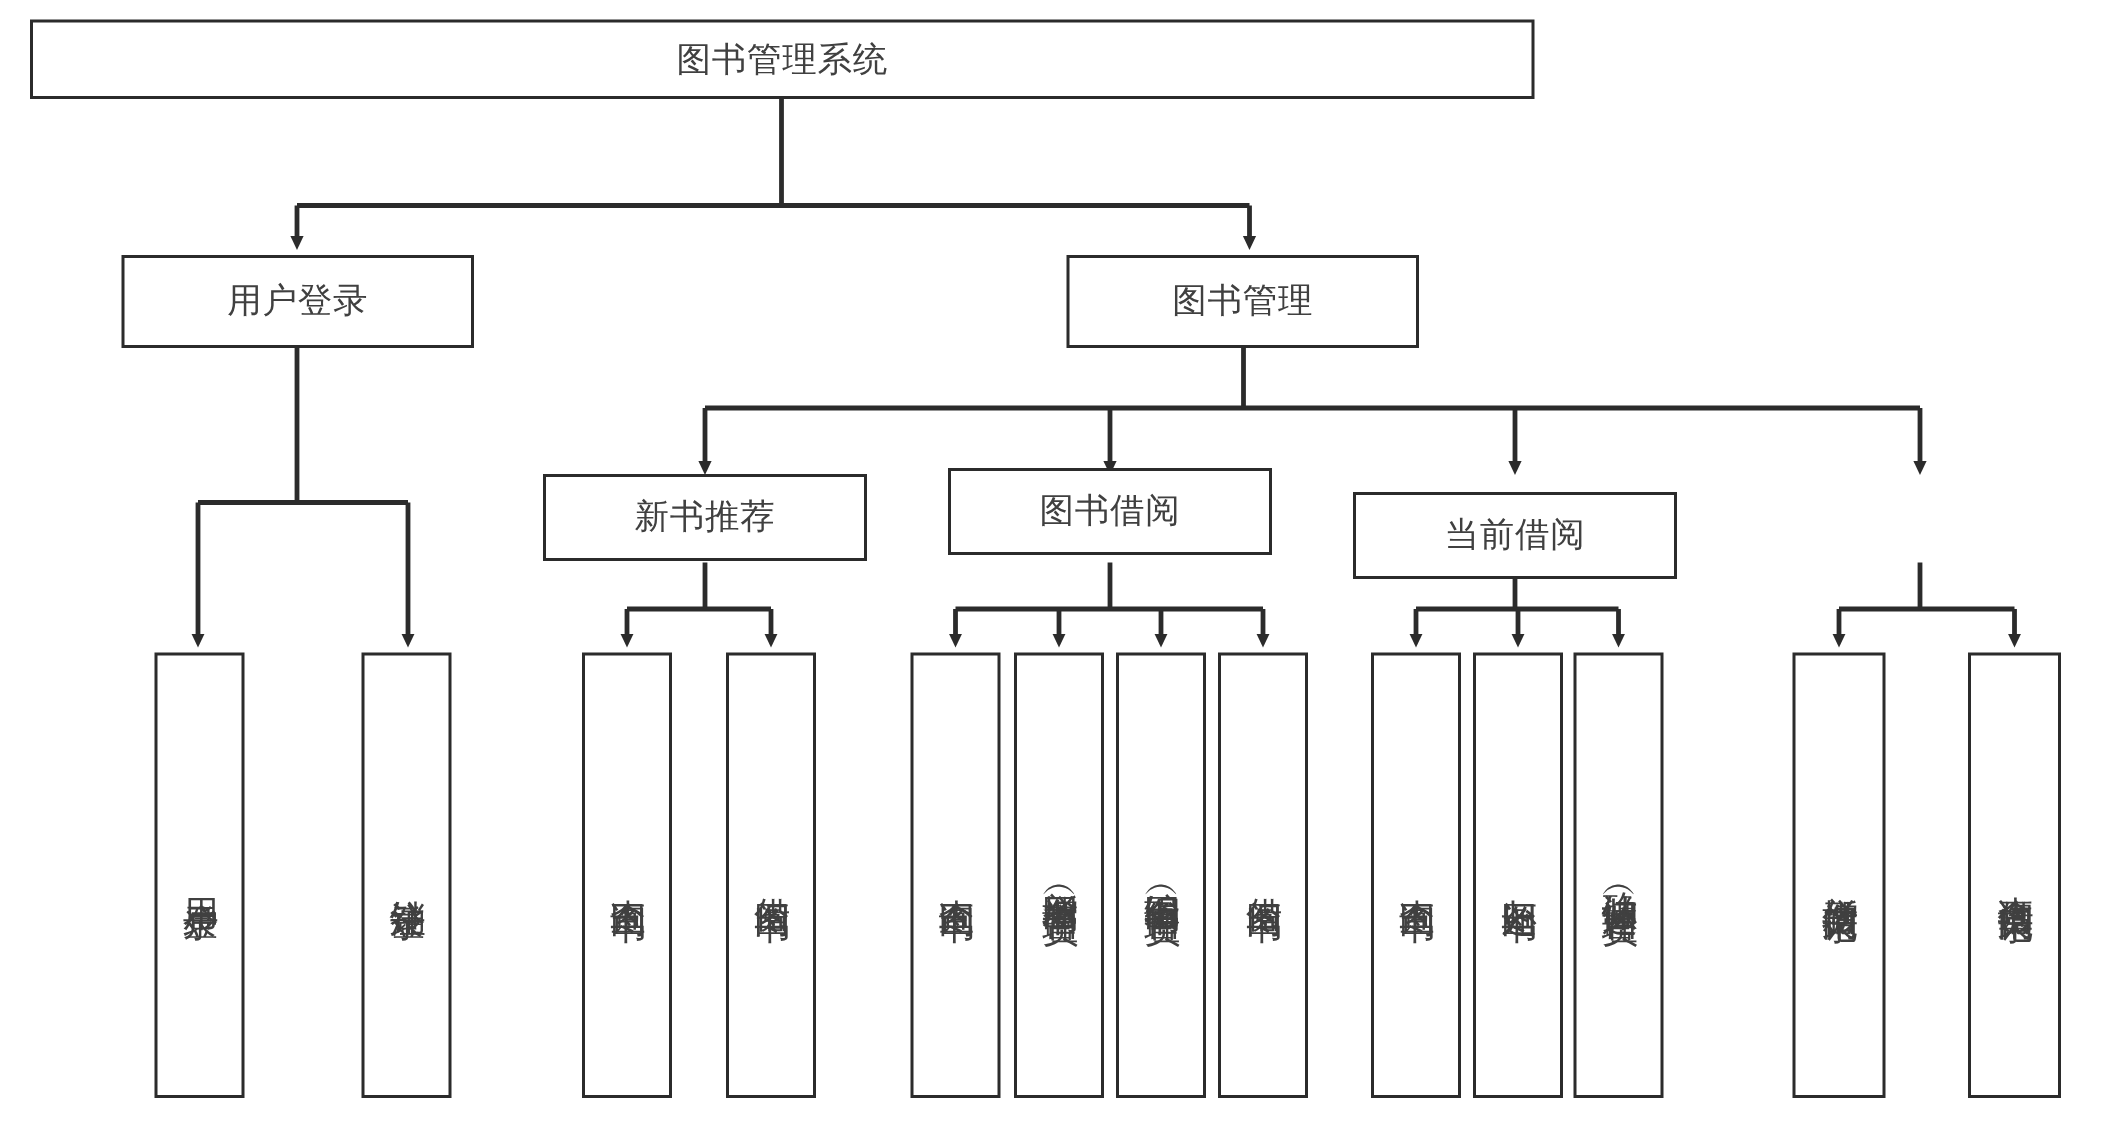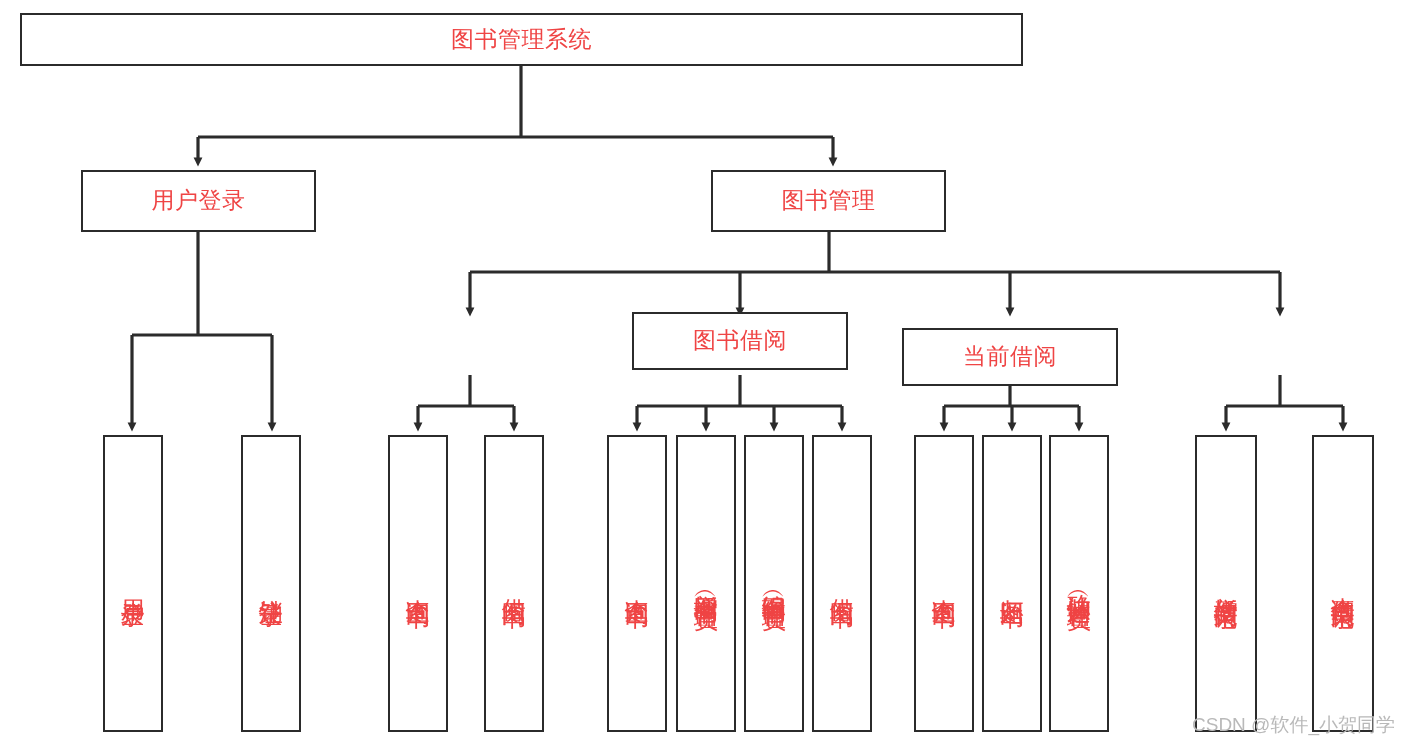--- a/index.html
+++ b/index.html
@@ -21,21 +21,21 @@
     top: 0;
     width: 1405px;
     height: 747px;
     pointer-events: none;
   }
   .node {
     position: absolute;
     box-sizing: border-box;
     border: 2px solid #2b2b2b;
     background: #ffffff;
-    color: #ef4444;
+    color: #404040;
     display: flex;
     align-items: center;
     justify-content: center;
     text-align: center;
     z-index: 2;
   }
   .node-label {
     display: block;
     line-height: 1.18;
     letter-spacing: 0.5px;
@@ -127,20 +127,23 @@
     <span class="node-label">图书管理系统</span>
   </div>
 
   <div class="node horizontal" style="left:81px; top:170px; width:235px; height:62px;">
     <span class="node-label">用户登录</span>
   </div>
   <div class="node horizontal" style="left:711px; top:170px; width:235px; height:62px;">
     <span class="node-label">图书管理</span>
   </div>
 
+  <div class="node horizontal" style="left:362px; top:316px; width:216px; height:58px;">
+    <span class="node-label">新书推荐</span>
+  </div>
   <div class="node horizontal" style="left:632px; top:312px; width:216px; height:58px;">
     <span class="node-label">图书借阅</span>
   </div>
   <div class="node horizontal" style="left:902px; top:316px; width:216px; height:58px;margin-top:12px;">
     <span class="node-label">当前借阅</span>
   </div>
 
   <div class="node vertical" style="left:103px; top:435px; width:60px; height:297px;">
     <span class="node-label">用户登录</span>
   </div>
@@ -178,15 +181,14 @@
     <span class="node-label">确认归还（管理员）</span>
   </div>
 
   <div class="node vertical" style="left:1195px; top:435px; width:62px; height:297px;">
     <span class="node-label">新增借阅记录</span>
   </div>
   <div class="node vertical" style="left:1312px; top:435px; width:62px; height:297px;">
     <span class="node-label">查询借阅记录</span>
   </div>
 
-  <div class="watermark">CSDN @软件_小贺同学</div>
 
 </div>
 
 </body></html>

